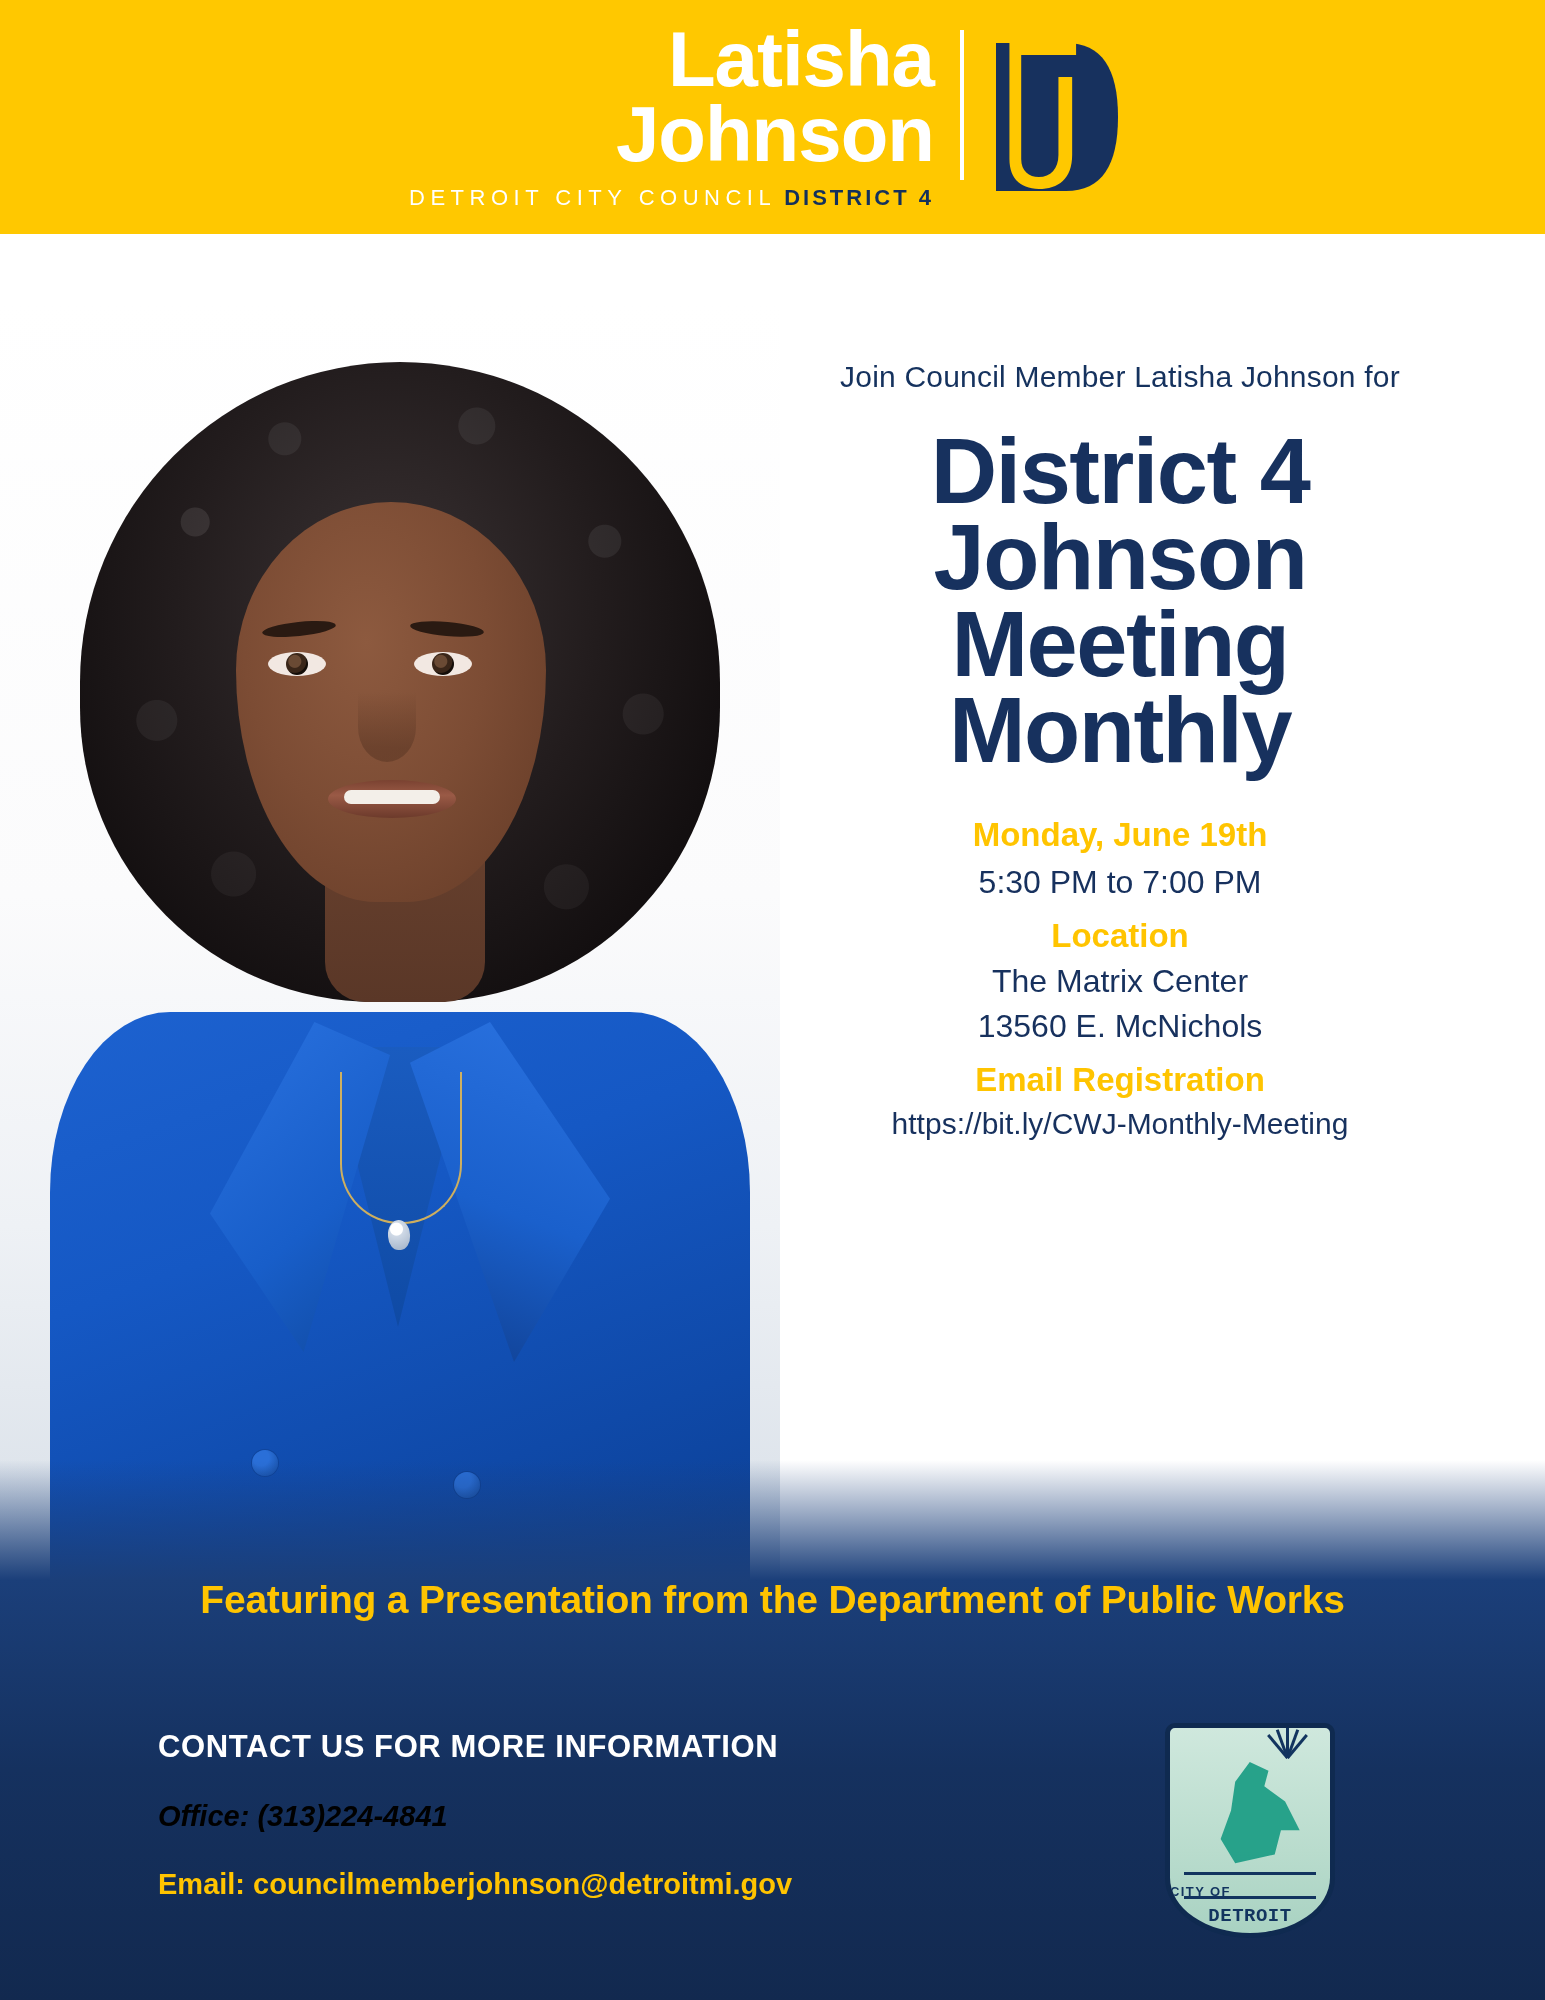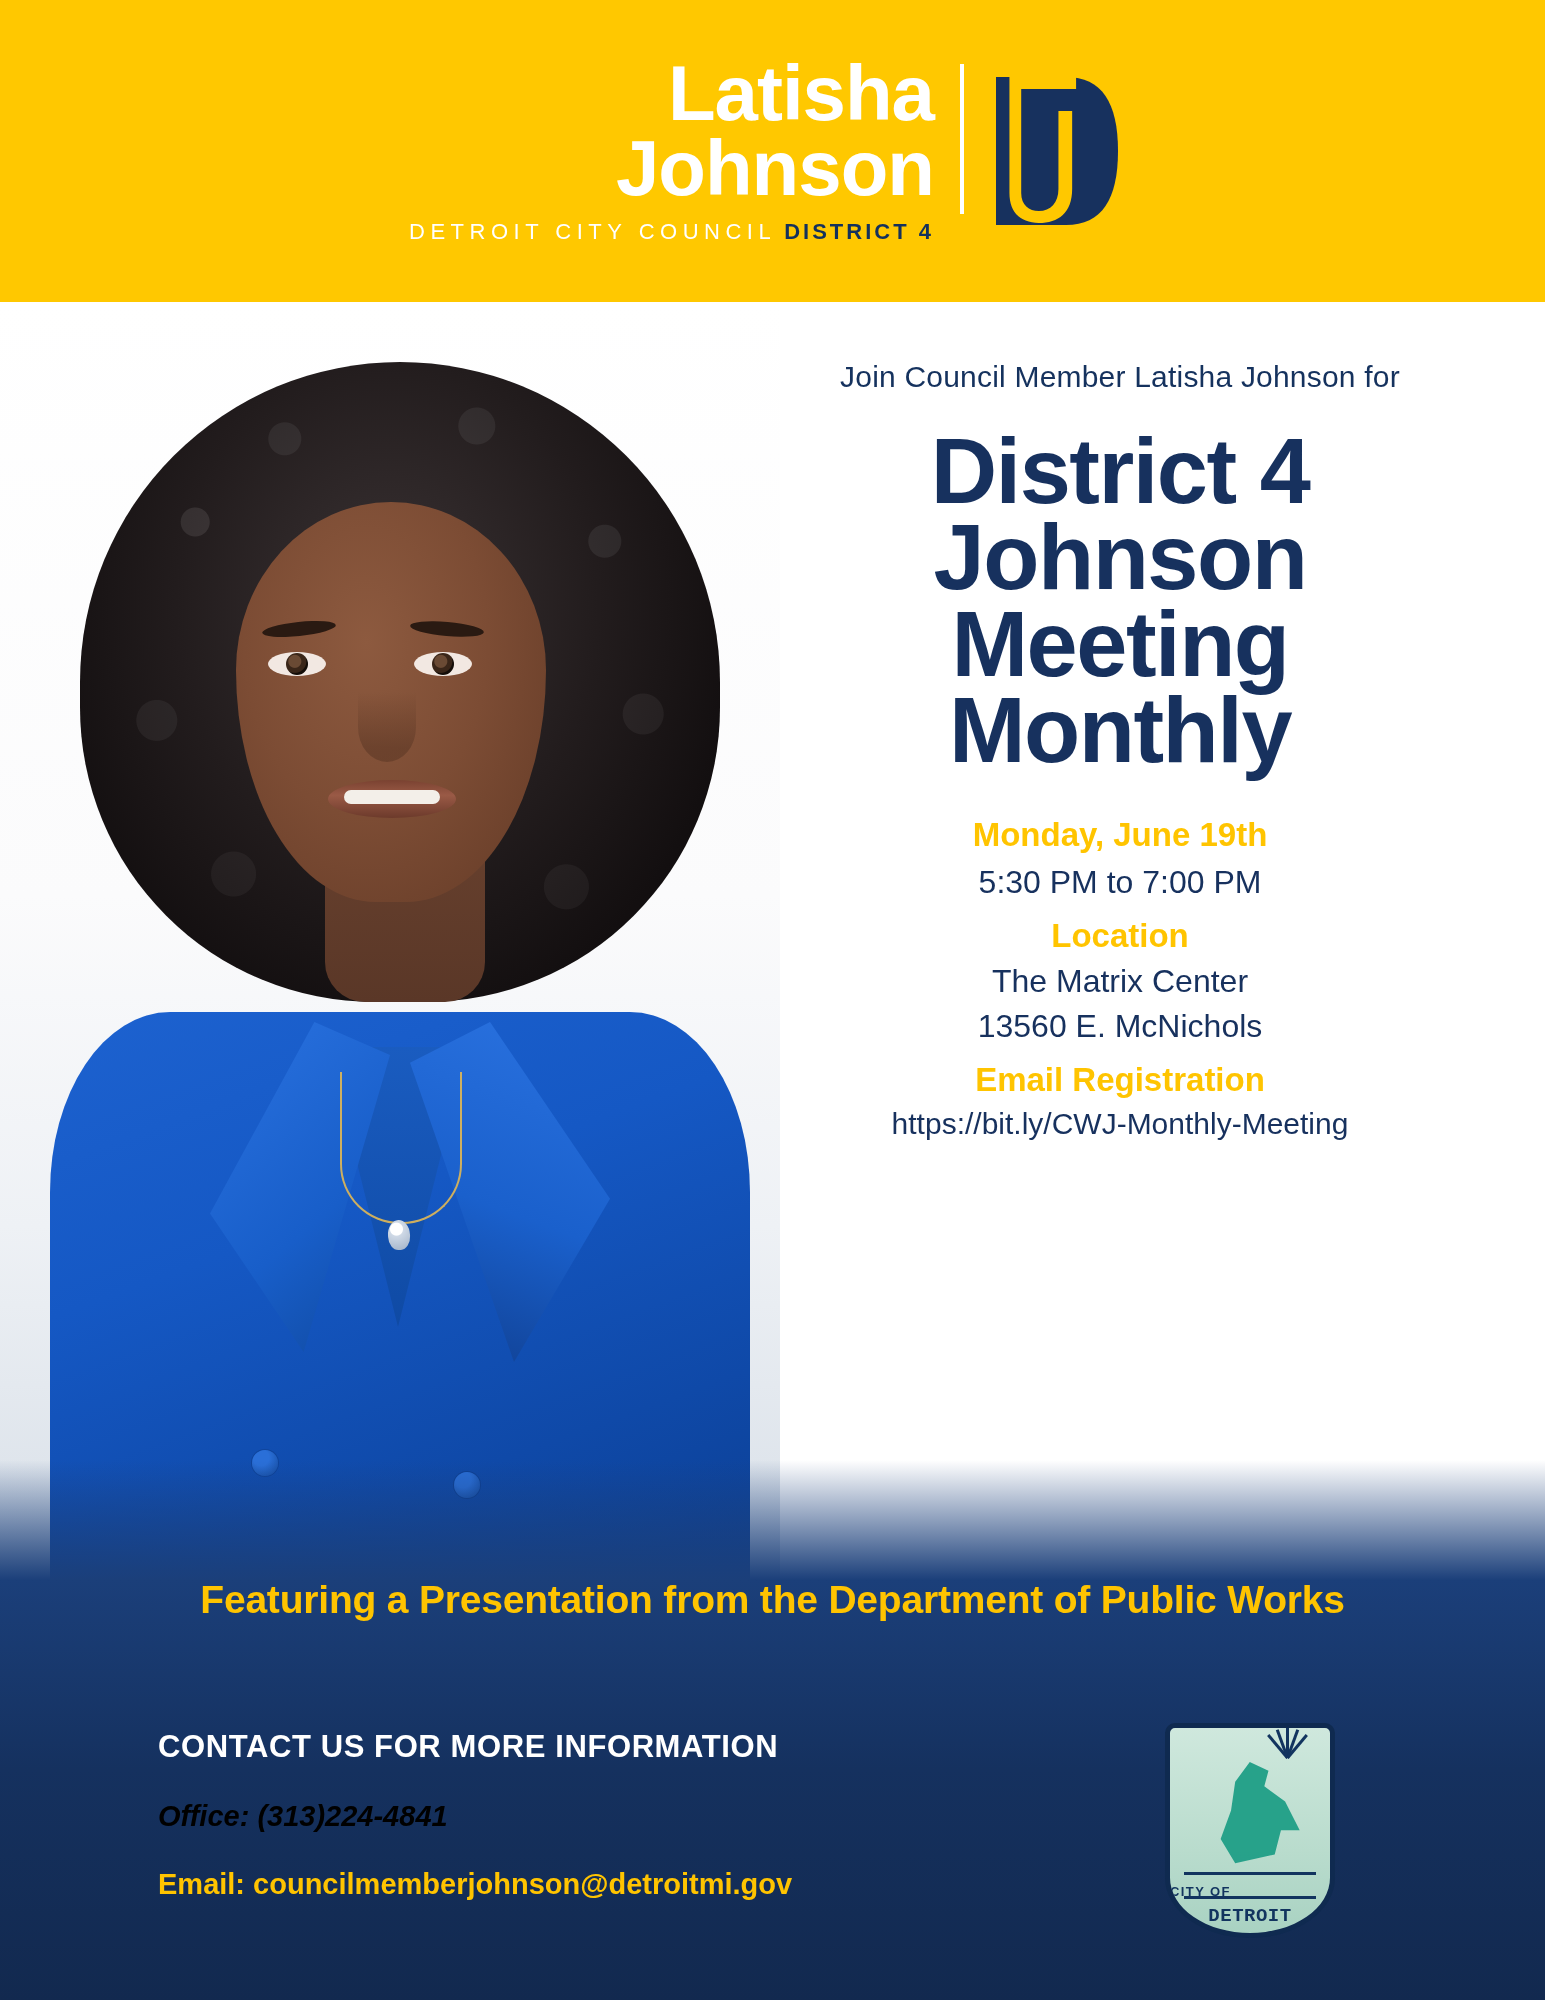--- a/index.html
+++ b/index.html
@@ -13,21 +13,21 @@
     font-family: "Liberation Sans", sans-serif;
     position: relative;
     overflow: hidden;
   }
 
   
   .header {
     position: absolute;
     top: 0; left: 0;
     width: 1545px;
-    height: 302px;
+    height: 234px;
     background: #FFC800;
     display: flex;
     align-items: center;
     justify-content: center;
   }
   .header-inner {
     display: flex;
     align-items: center;
     transform: translateX(-8px);
   }

